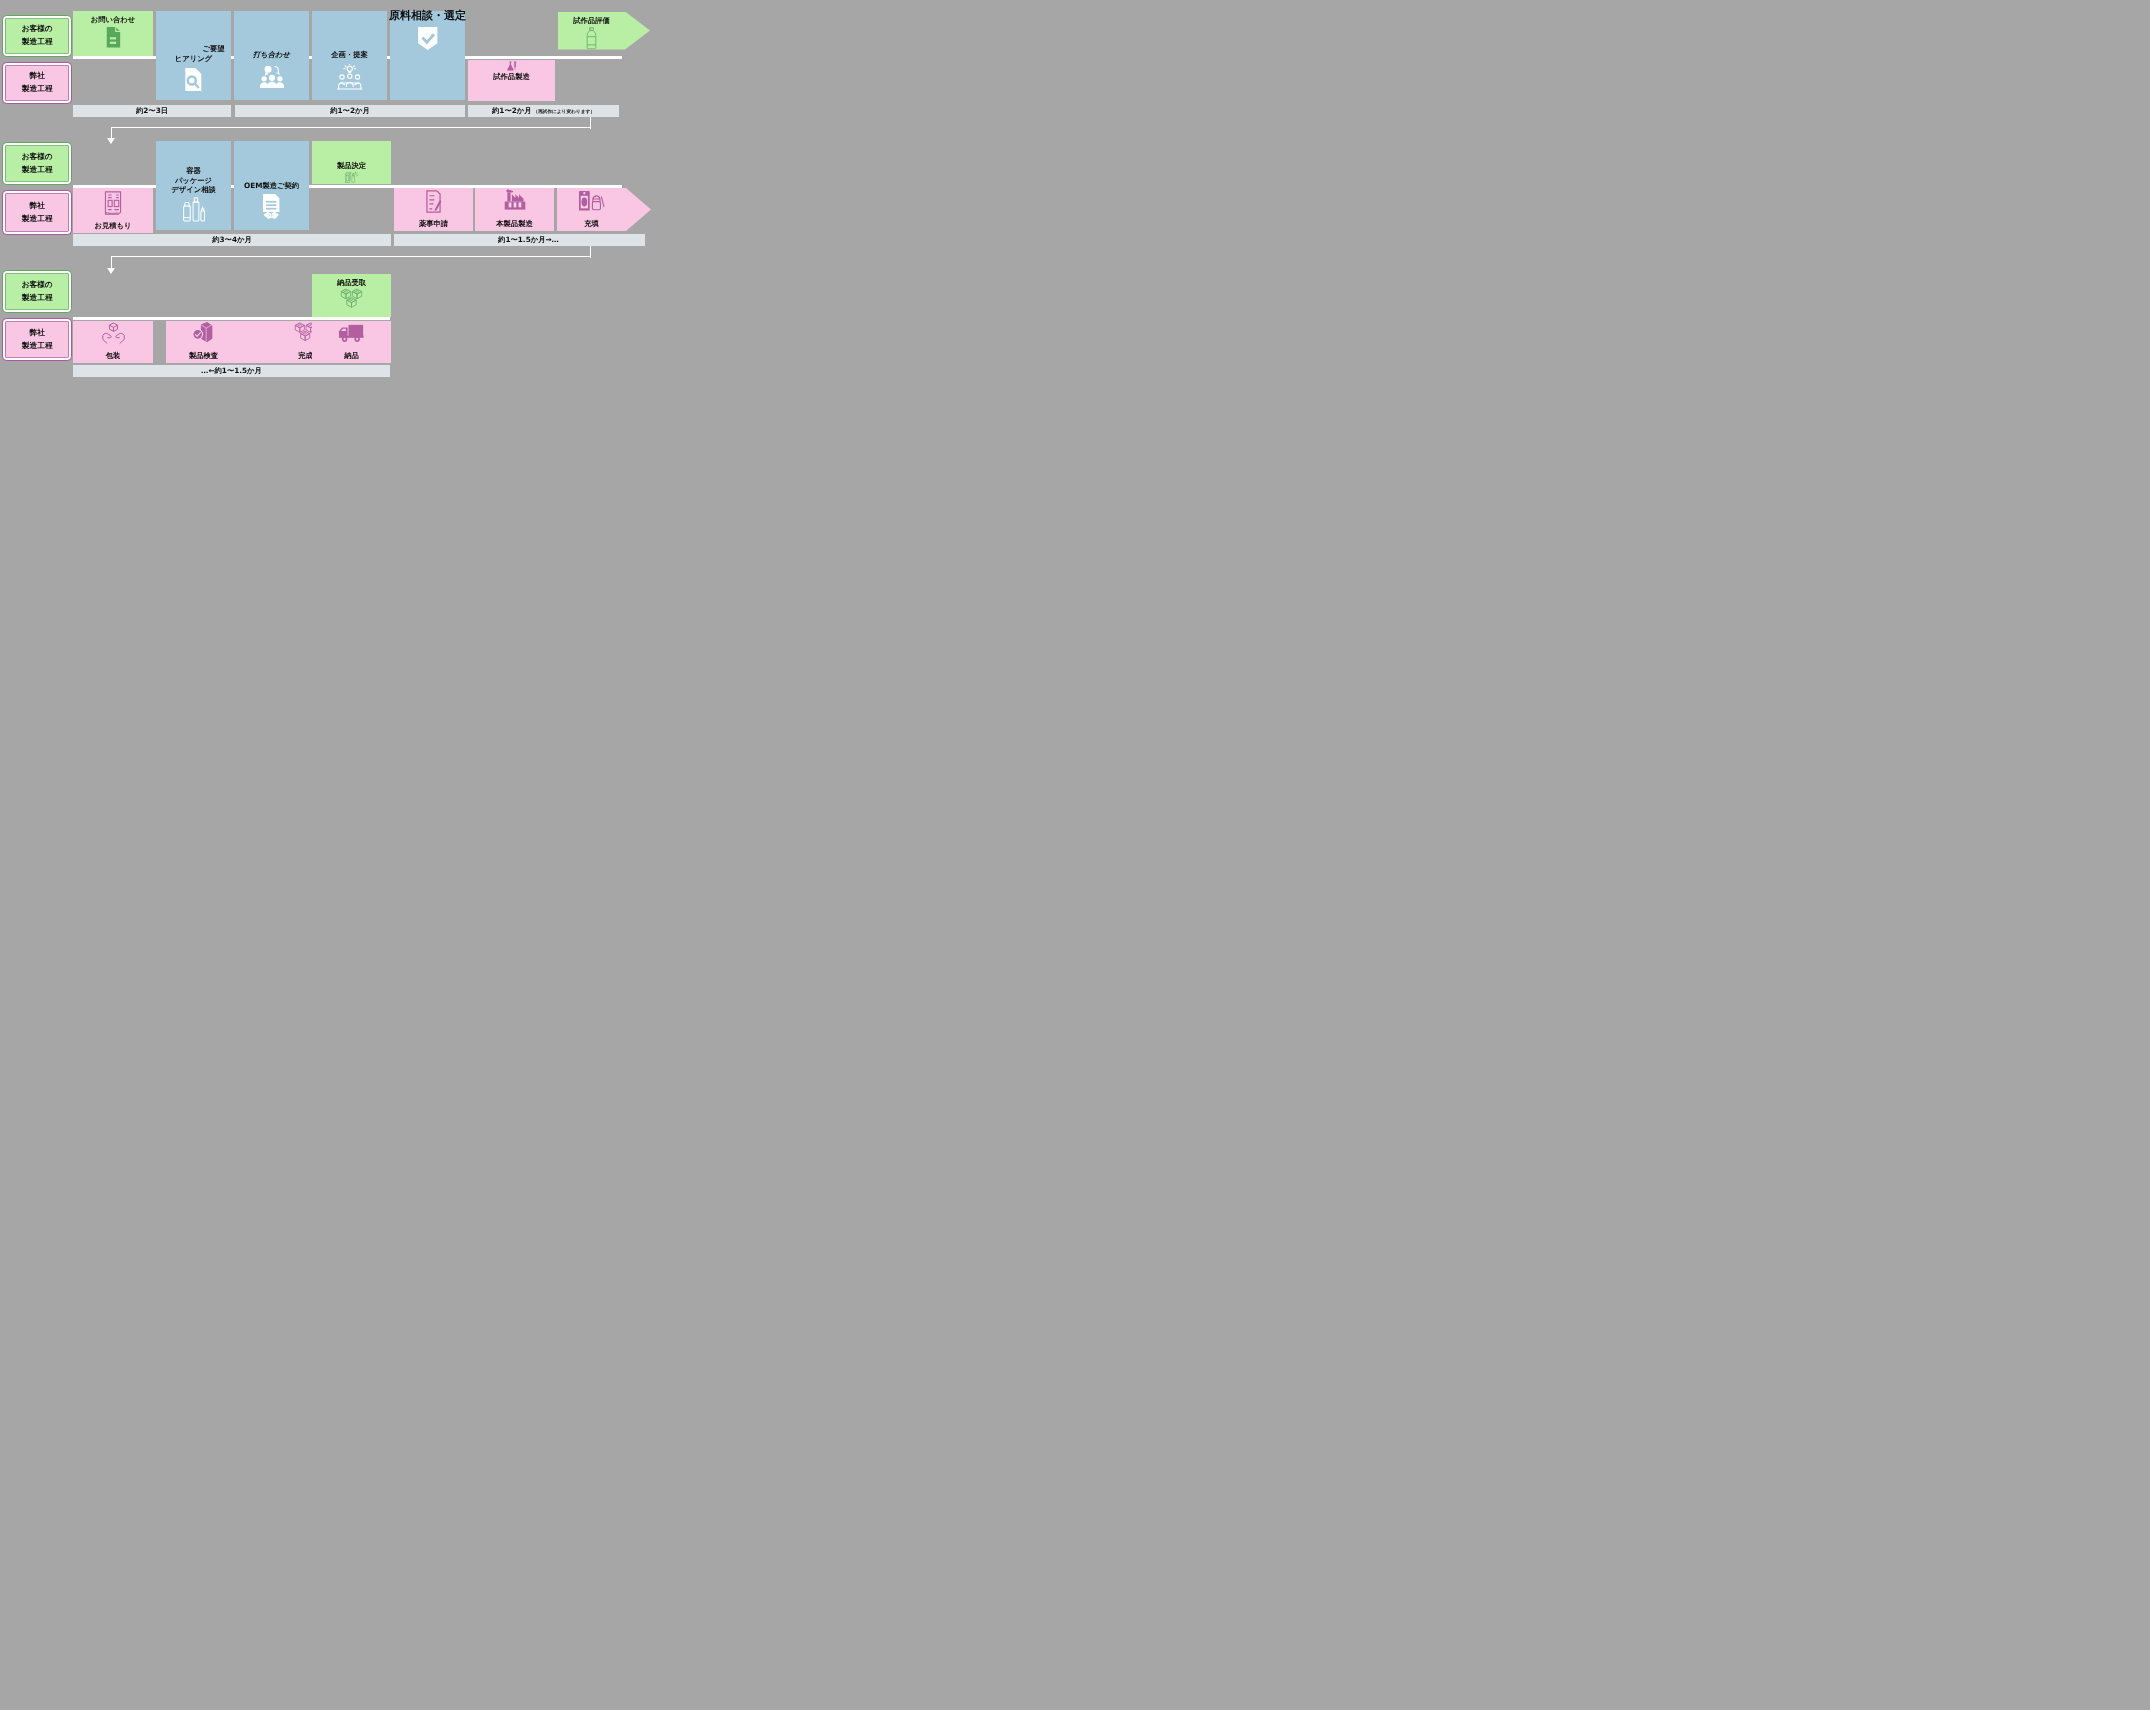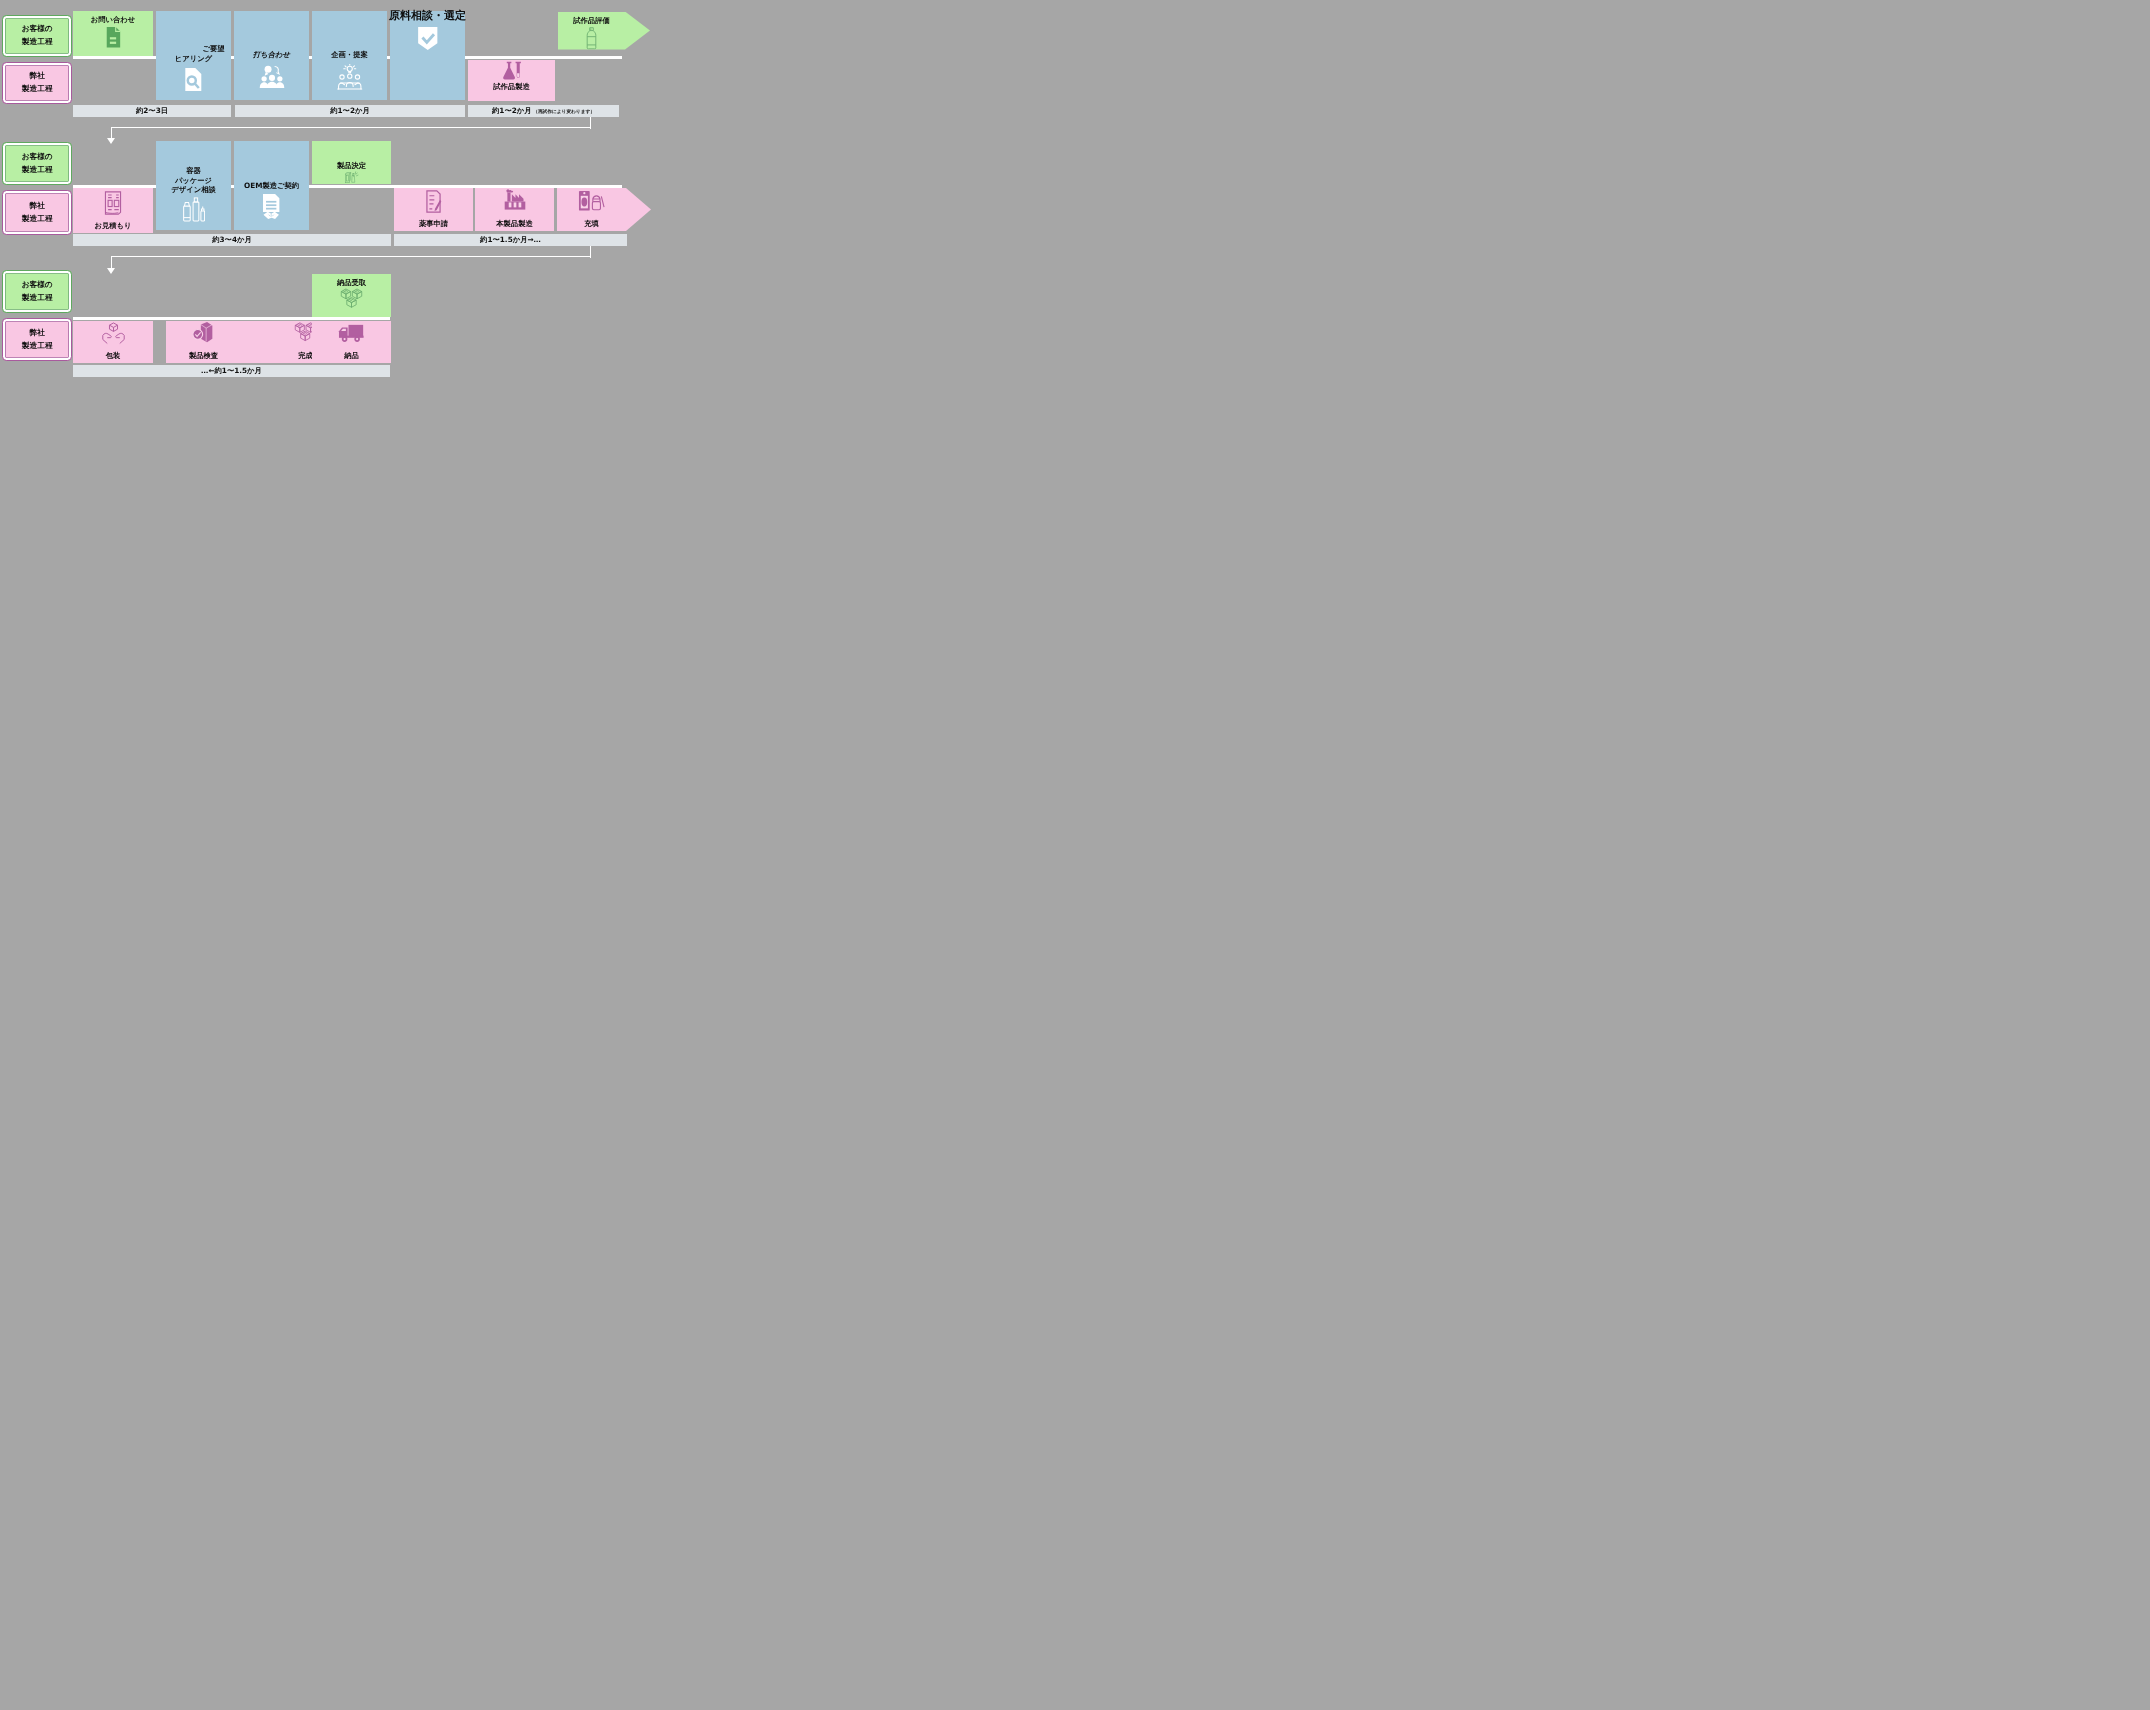--- a/index.html
+++ b/index.html
@@ -136,21 +136,21 @@
       <path d="M11 24l9 10 15-17" stroke="#a4c9dd" stroke-width="6" fill="none"></path>
     </svg>
   </div>
 
   <div class="step pink-bg" style="left:468px;top:60px;width:87px;height:41px;">
     <svg class="ic-m" viewBox="0 0 60 54" width="27.5" height="24" style="margin-top:0.9px;">
       <path d="M17 2h12v4h-3v12l12 24a4.5 4.5 0 0 1-4 6.5H12A4.5 4.5 0 0 1 8 42L20 18V6h-3z" fill="currentColor"></path>
       <path d="M40 2h14v4h-3v34a4 4 0 0 1-8 0V6h-3z" fill="currentColor"></path>
       <path d="M44 32h6v8a3 3 0 0 1-6 0z" fill="#f9d2e8"></path>
     </svg>
-    <span class="lbl mt-auto" style="margin-bottom:10px;">試作品製造</span>
+    <span class="lbl mt-auto" style="margin-bottom:20px;">試作品製造</span>
   </div>
 
   <div class="step green-bg arrow-r" style="left:558px;top:11.6px;width:92px;height:38px;">
     <span class="lbl" style="margin-top:4.7px;">試作品評価</span>
     <svg class="ic-g" viewBox="0 0 30 64" width="13" height="27" style="margin-top:0.9px;" fill="none" stroke="currentColor" stroke-width="2.5">
       <path d="M10 2h10v8H10z"></path>
         <path d="M10 6h5"></path>
       <path d="M10 10c-4 5-7 7-7 13v35a3 3 0 0 0 3 3h18a3 3 0 0 0 3-3V23c0-6-3-8-7-13"></path>
       <path d="M3 27h24M3 50h24"></path>
     </svg>
@@ -260,21 +260,21 @@
         <path d="M33 26v-6h16v6M33 20c1-5 4-7 8-7 4 0 7 2 8 7"></path>
         <path d="M52 14l6 24"></path>
       </g>
     </svg>
     <span class="lbl mt-auto" style="margin-bottom:3px;">充填</span>
   </div>
 
   <div class="tl" style="left:73px;top:234px;width:318px;">
     <span>約3〜4か月</span>
   </div>
-  <div class="tl" style="left:394px;top:234px;width:233px;">
+  <div class="tl" style="left:394px;top:234px;width:233px;padding-left:18px;">
     <span>約1〜1.5か月→…</span>
   </div>
 
   <div class="step green-bg" style="left:312px;top:274px;width:79px;height:43px;">
     <span class="lbl" style="margin-top:3.9px;">納品受取</span>
     <svg class="ic-g" viewBox="0 0 54 52" width="23" height="22.4" style="margin-top:0.9px;" fill="none" stroke="currentColor" stroke-width="2">
       <path d="M3 8l11-6 11 6-11 6z"></path>
         <path d="M3 8v11l11 6V14z"></path>
         <path d="M25 8v11l-11 6V14z"></path>
         <path d="M7 6l8 4M11 4l8 4"></path>

